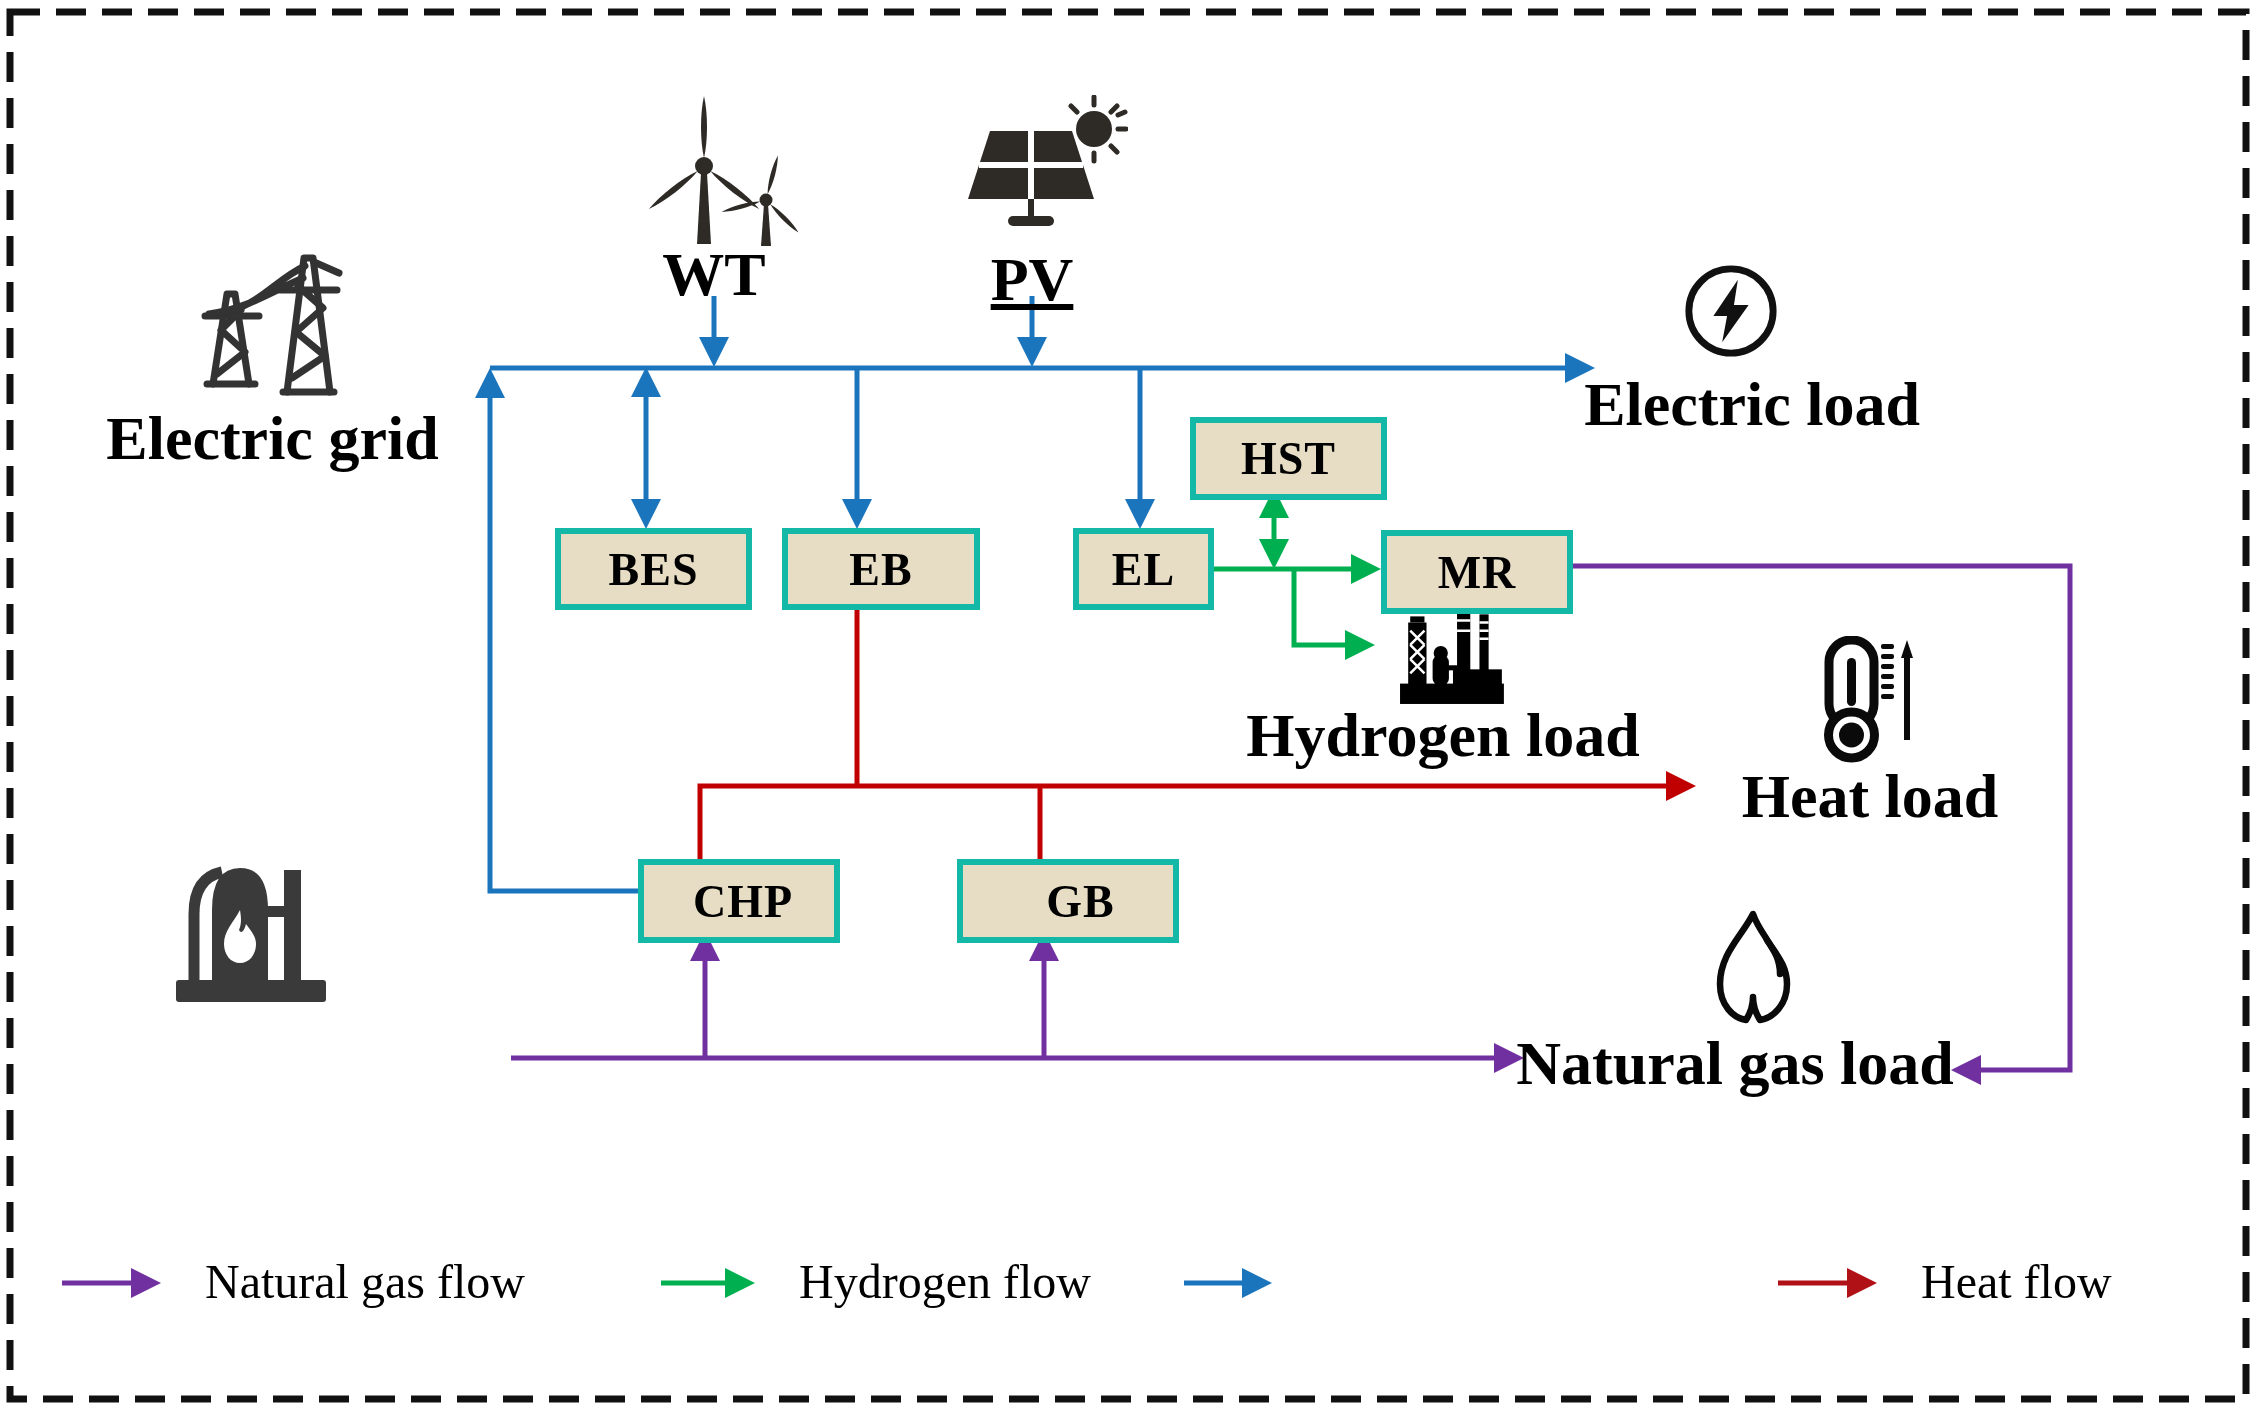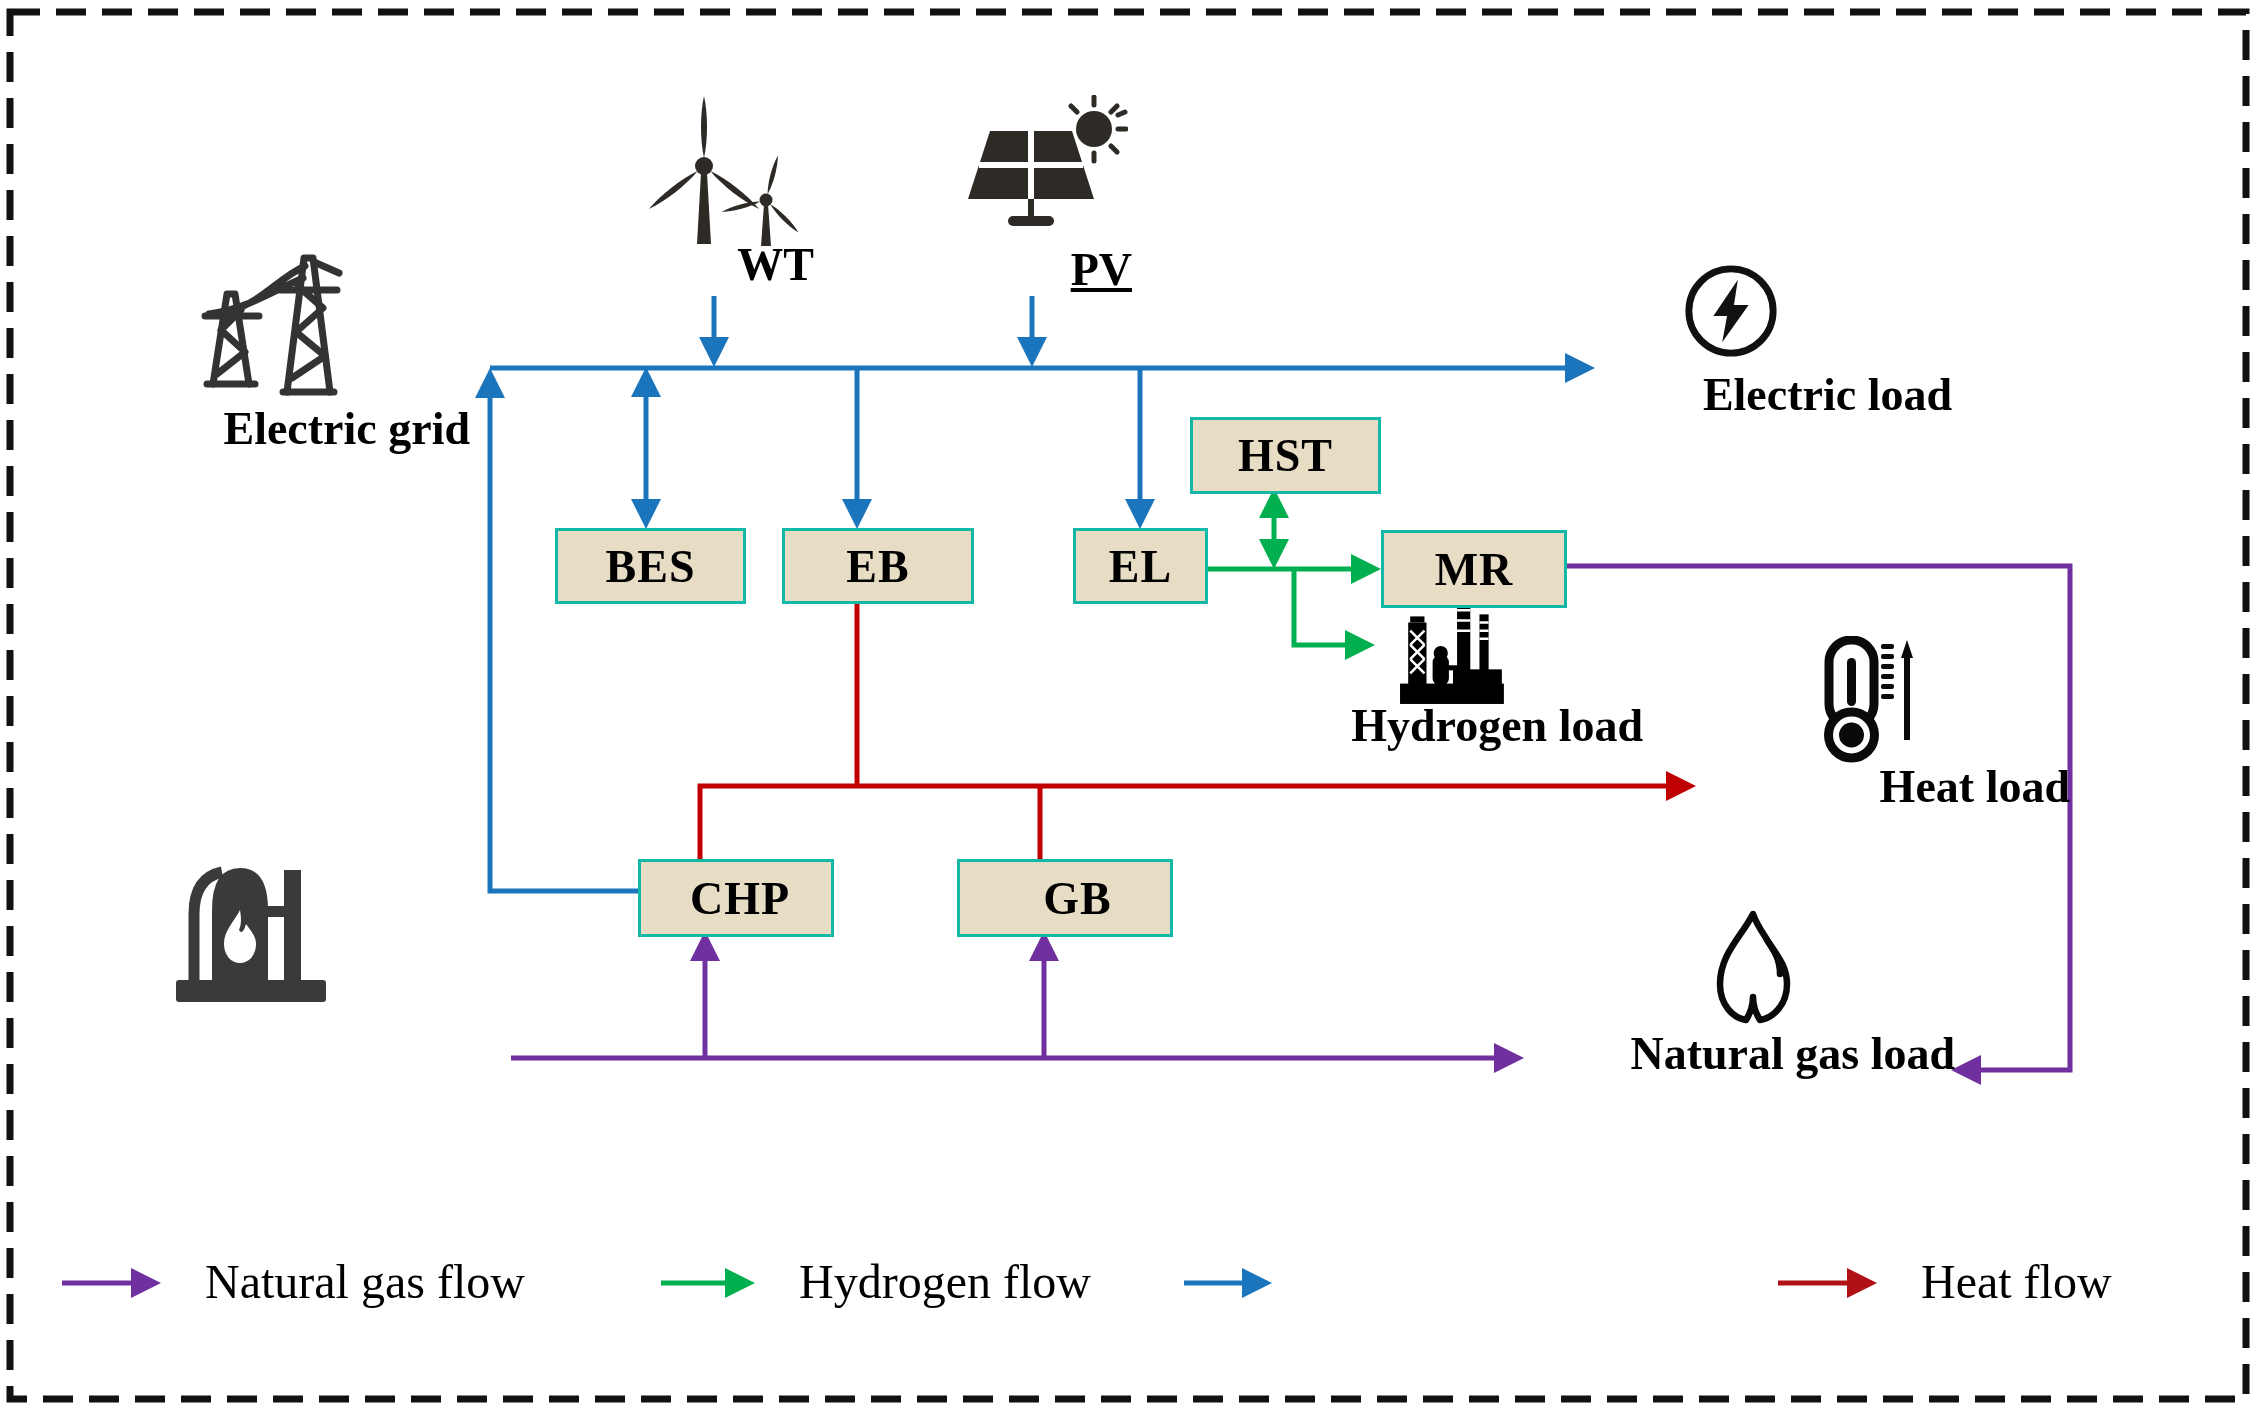--- a/index.html
+++ b/index.html
@@ -1,23 +1,23 @@
 <!DOCTYPE html>
 <html><head>
 <meta charset="utf-8">
 <style>
   html,body{margin:0;padding:0;background:#ffffff;}
   body{width:2258px;height:1411px;position:relative;overflow:hidden;
        font-family:"Liberation Serif","DejaVu Serif",serif;color:#000;}
   #stage{position:absolute;left:0;top:0;width:2258px;height:1411px;}
   #wires{position:absolute;left:0;top:0;z-index:1;}
-  .box{position:absolute;z-index:3;background:#E7DDC5;border:3px solid #14b8a6;
+  .box{position:absolute;z-index:3;background:#E7DDC5;border:6px solid #14b8a6;
        display:flex;align-items:center;justify-content:center;
        font-weight:bold;font-size:46px;letter-spacing:1px;}
-  .lbl{position:absolute;z-index:3;text-align:right;font-weight:bold;font-size:46px;
+  .lbl{position:absolute;z-index:3;text-align:center;font-weight:bold;font-size:62px;
        line-height:1.1;white-space:nowrap;}
   .legend-lbl{position:absolute;z-index:3;font-size:48px;font-weight:normal;white-space:nowrap;}
   .icon{position:absolute;z-index:2;}
 </style>
 </head>
 <body>
 
 <div id="stage">
 
   <svg id="wires" width="2258" height="1411" viewBox="0 0 2258 1411">

